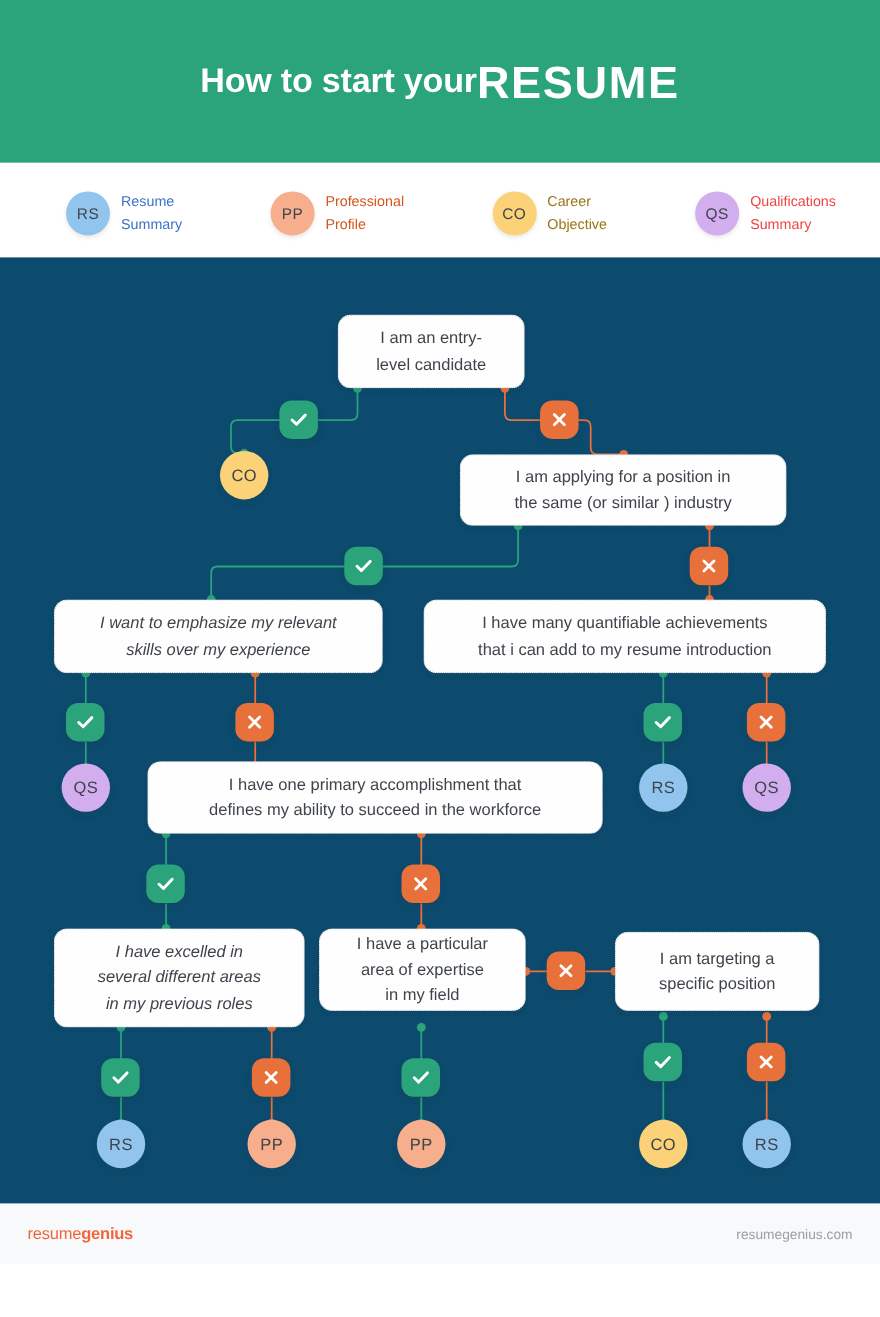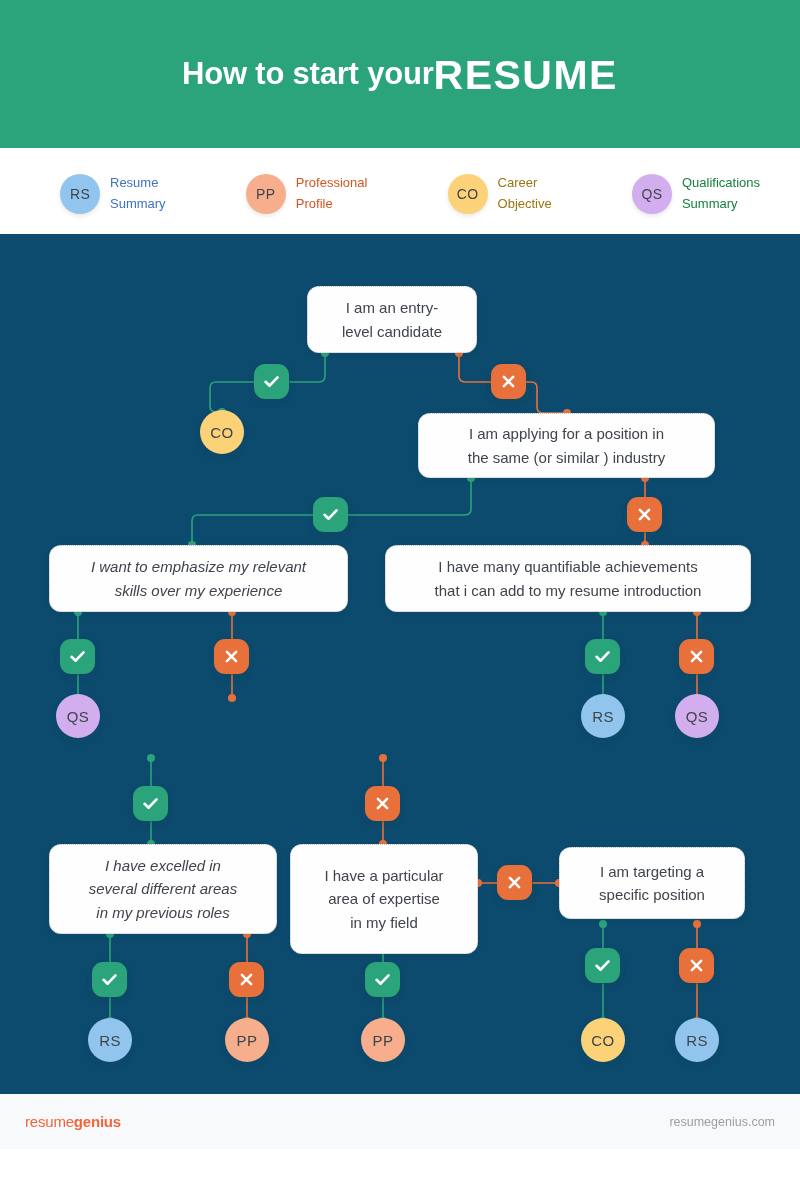--- a/index.html
+++ b/index.html
@@ -127,21 +127,21 @@
 
     <div class="legend-item">
       <div class="chip" style="background:#FBD277;">CO</div>
       <div class="ltext" style="color:#9A7512;">Career
 Objective</div>
     </div>
     <div class="legend-sep"></div>
 
     <div class="legend-item">
       <div class="chip" style="background:#D3AEEE;">QS</div>
-      <div class="ltext" style="color:#15803d;">Qualifications
+      <div class="ltext" style="color:#ef4444;">Qualifications
 Summary</div>
     </div>
     <div class="legend-sep" style="flex:0 0 40px;"></div>
   </div>
 
   <div class="divider"></div>
 
   <div class="canvas">
 
     <svg id="wires" viewBox="0 0 800 896">
@@ -237,26 +237,28 @@
 
     <div class="box" style="left:418px; top:179px; width:297px; height:65px;">I am applying for a position in
 the same (or similar ) industry</div>
 
     <div class="box" style="left:49px; top:311px; width:299px; height:67px;font-style:italic;">I want to emphasize my relevant
 skills over my experience</div>
 
     <div class="box" style="left:385px; top:311px; width:366px; height:67px;">I have many quantifiable achievements
 that i can add to my resume introduction</div>
 
+    <div class="box" style="left:134px; top:458px; width:414px; height:66px;">I have one primary accomplishment that
+defines my ability to succeed in the workforce</div>
 
     <div class="box" style="left:49px; top:610px; width:228px; height:90px;font-style:italic;">I have excelled in
 several different areas
 in my previous roles</div>
 
-    <div class="box" style="left:290px; top:610px; width:188px; height:110px;">I have a particular
+    <div class="box" style="left:290px; top:610px; width:188px; height:75px;">I have a particular
 area of expertise
 in my field</div>
 
     <div class="box" style="left:559px; top:613px; width:186px; height:72px;">I am targeting a
 specific position</div>
 
     <div class="circle" style="left:200px; top:176px; width:44px; height:44px; background:#FBD277;">CO</div>
 
     <div class="circle" style="left:56px; top:460px; width:44px; height:44px; background:#D3AEEE;">QS</div>
 

